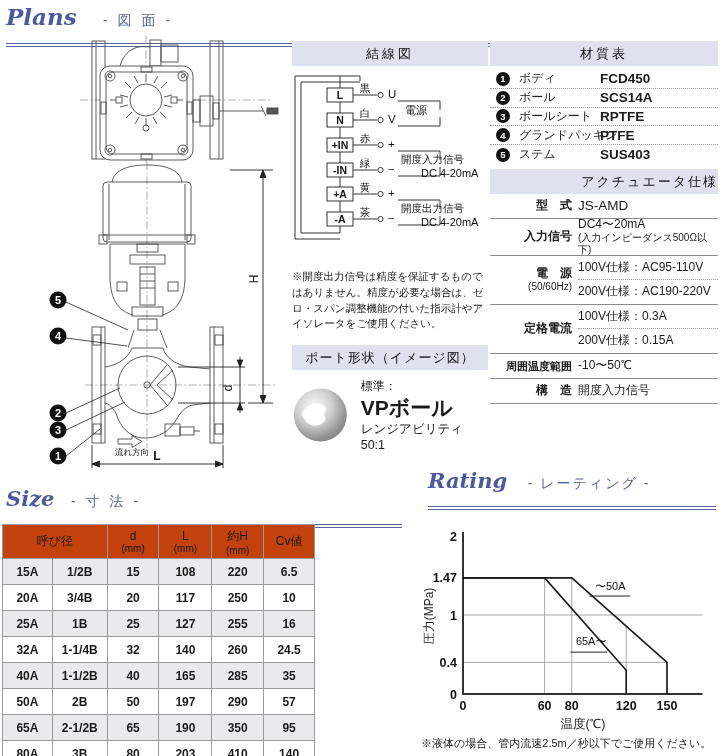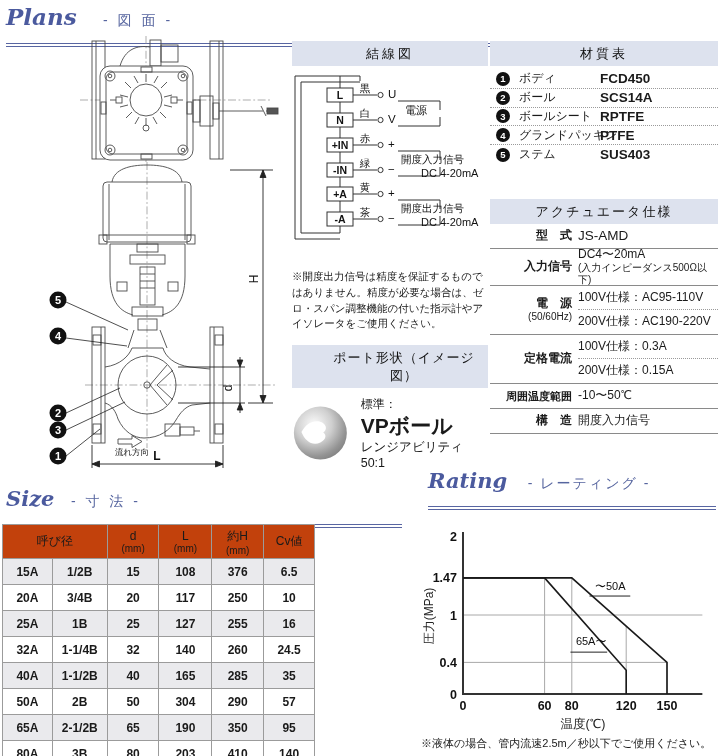--- a/index.html
+++ b/index.html
@@ -26,21 +26,21 @@
 
   
   #right-col { position:absolute; left:490px; top:41px; width:228px; }
   #materials-list { margin-top:4px; }
   .mat-row { position:relative; display:flex; align-items:center; height:18.8px; }
   .mat-row:not(:last-child) { border-bottom:1.5px dotted #9a9a9a; }
   .badge { width:14px; height:14px; border-radius:50%; background:#111; color:#fff; font-size:9.5px; font-weight:bold; display:flex; align-items:center; justify-content:center; margin-left:6px; flex:none; }
   .mat-part { font-size:12px; margin-left:9px; }
   .mat-val { position:absolute; left:110px; font-size:13.5px; font-weight:bold; }
 
-  #actuator-band { margin-top:35px; }
+  #actuator-band { margin-top:5px;text-align:right; }
   .spec-row { display:flex; border-bottom:1px solid #8a8a8a; align-items:stretch; }
   .spec-label { width:88px; flex:none; display:flex; flex-direction:column; justify-content:center; align-items:flex-end; padding-right:6px; font-size:12px; font-weight:bold; line-height:1.15; }
   .spec-label .small { font-size:10px; font-weight:normal; }
   .spec-val { flex:1; display:flex; flex-direction:column; justify-content:center; font-size:12px; line-height:1.25; }
   .spec-val .sub-note { font-size:10px; }
   .dual > div { height:24px; display:flex; align-items:center; font-size:12px; }
   .dual > div:first-child { border-bottom:1.5px dotted #9a9a9a; }
   .h24 { height:25px; } .h36 { height:37px; } .h48 { height:49px; }
 
   
@@ -288,21 +288,21 @@
       <text x="113" y="47">電源</text>
       <text x="109" y="96" font-size="10.5">開度入力信号</text>
       <text x="129" y="110">DC 4-20mA</text>
       <text x="109" y="145" font-size="10.5">開度出力信号</text>
       <text x="129" y="159">DC 4-20mA</text>
     </g>
   </svg>
 
   <p id="wiring-note">※開度出力信号は精度を保証するものではありません。精度が必要な場合は、ゼロ・スパン調整機能の付いた指示計やアイソレータをご使用ください。</p>
 
-  <div class="band" id="port-band" style="letter-spacing:1px;padding-left:28px;">ポート形状（イメージ図）</div>
+  <div class="band" id="port-band" style="letter-spacing:1px;">ポート形状（イメージ図）</div>
   <div id="port-row">
     <svg width="58" height="58" viewBox="0 0 60 60">
       <defs>
         <radialGradient id="ballgrad" cx="38%" cy="34%" r="75%">
           <stop offset="0%" stop-color="#fbfbfb"></stop>
           <stop offset="45%" stop-color="#cfcfcf"></stop>
           <stop offset="80%" stop-color="#949494"></stop>
           <stop offset="100%" stop-color="#7c7c7c"></stop>
         </radialGradient>
       </defs>
@@ -423,21 +423,21 @@
         </th>
       <th>Cv値</th>
     </tr>
   </thead>
   <tbody>
   <tr>
     <td>15A</td>
     <td>1/2B</td>
     <td>15</td>
     <td>108</td>
-    <td>376</td>
+    <td>220</td>
     <td>6.5</td>
   </tr>
 
   <tr>
     <td>20A</td>
     <td>3/4B</td>
     <td>20</td>
     <td>117</td>
     <td>250</td>
     <td>10</td>
@@ -467,21 +467,21 @@
     <td>40</td>
     <td>165</td>
     <td>285</td>
     <td>35</td>
   </tr>
 
   <tr>
     <td>50A</td>
     <td>2B</td>
     <td>50</td>
-    <td>304</td>
+    <td>197</td>
     <td>290</td>
     <td>57</td>
   </tr>
 
   <tr>
     <td>65A</td>
     <td>2-1/2B</td>
     <td>65</td>
     <td>190</td>
     <td>350</td>

